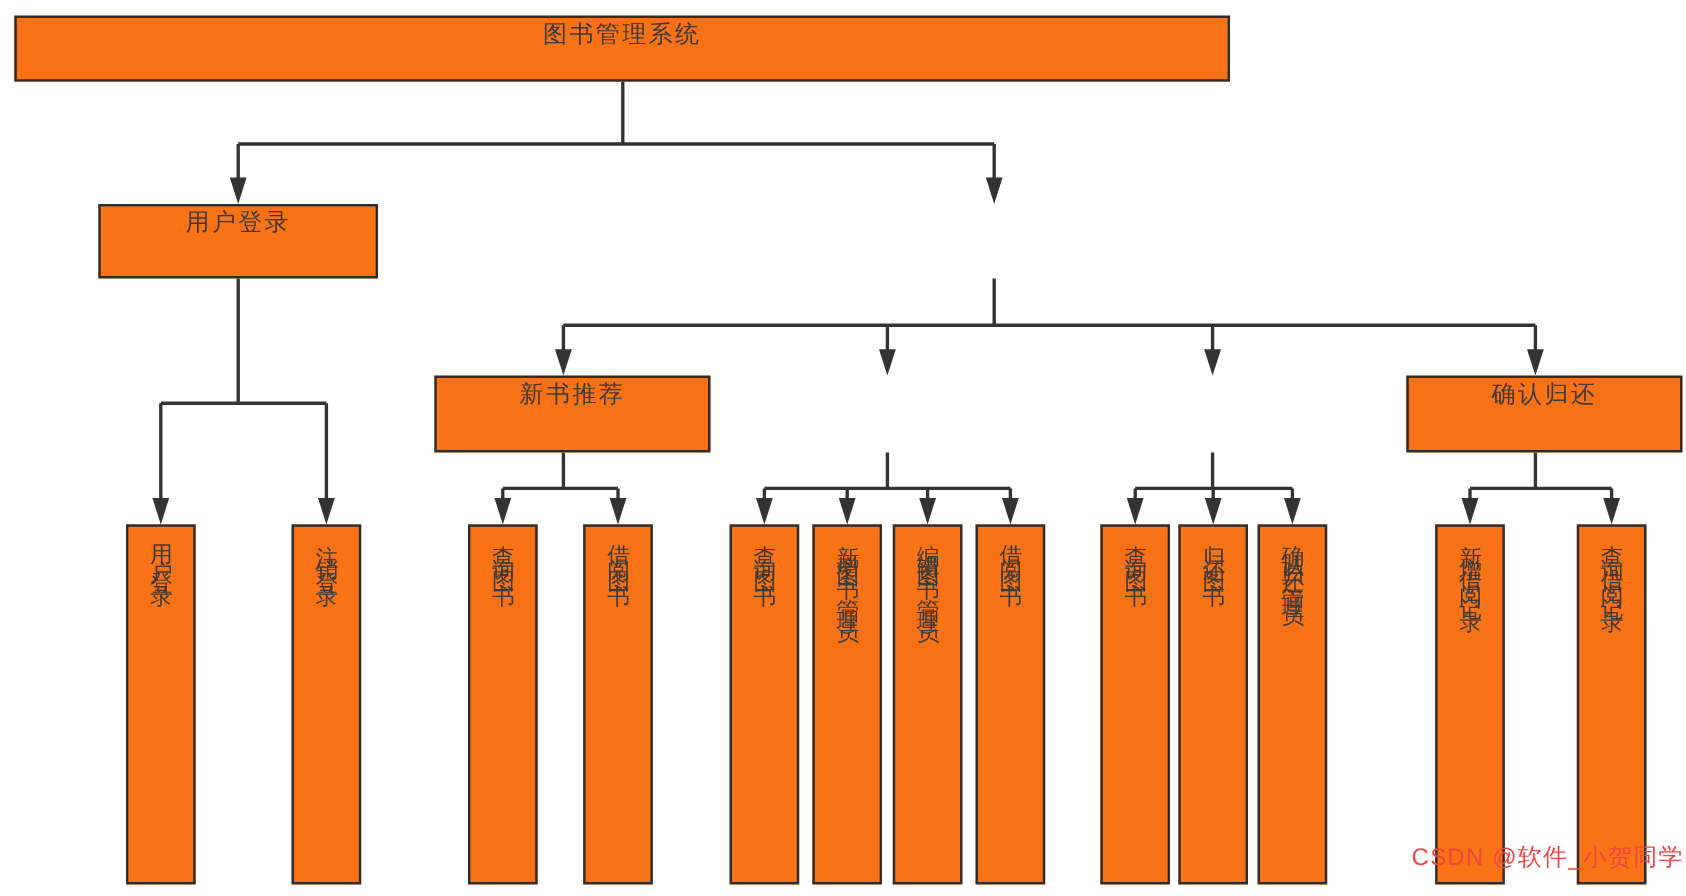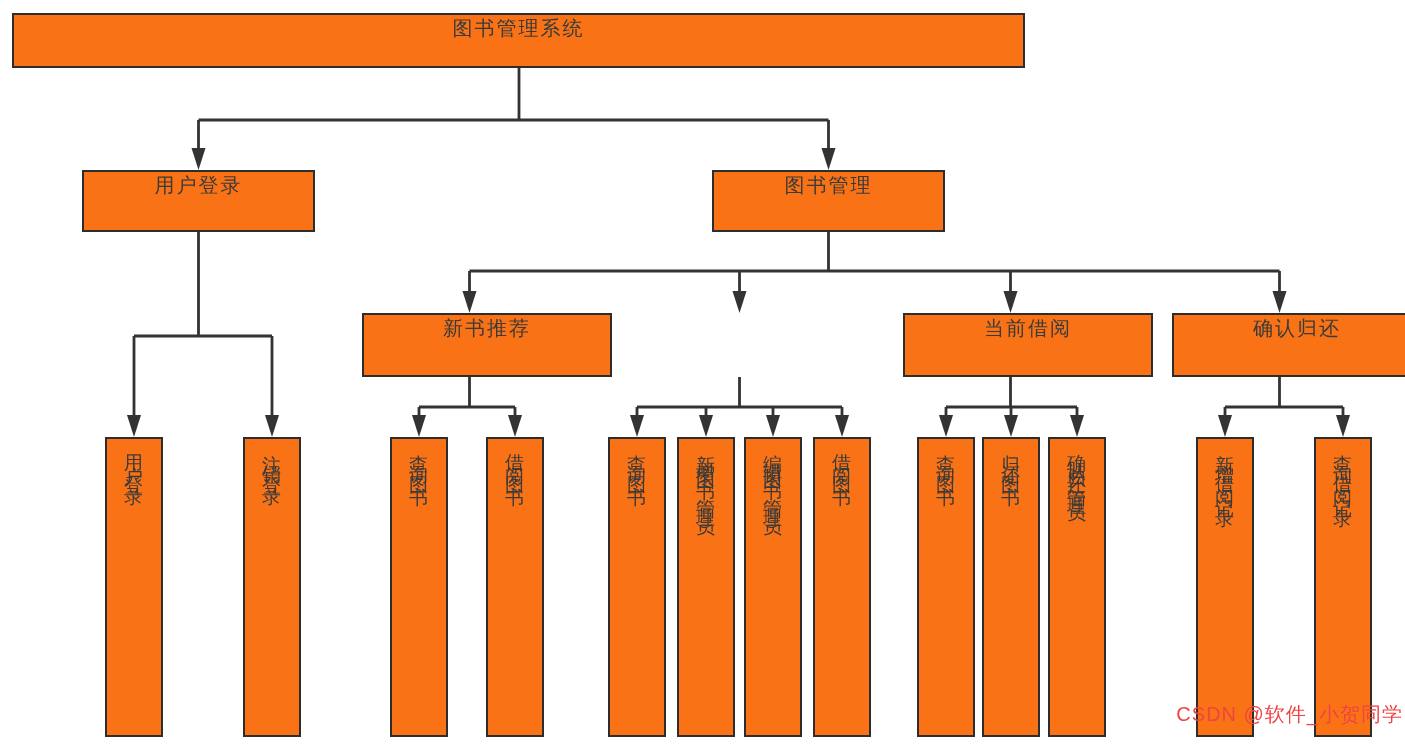--- a/index.html
+++ b/index.html
@@ -22,21 +22,21 @@
     position: absolute;
     box-sizing: border-box;
     background: #f97316;
     border: 2.7px solid #2d2d2d;
     display: flex;
     align-items: flex-start;
     justify-content: center;
   }
   .root  { left: 12px;  top: 13px;  width: 1013px; height: 55px; }
   .lvl2  { top: 170px; width: 233px; height: 62px; }
-  .lvl3  { top: 313px; width: 250px; height: 64px; }
+  .lvl3  { top: 313px; width: 230px; height: 64px; }
   .leaf  { top: 437px; width: 58px;  height: 300px; }
   .hlabel {
     font-size: 20px;
     letter-spacing: 2px;
     white-space: nowrap;
     color: #3a3a3a;
   }
   .vtext {
     writing-mode: vertical-rl;
     text-orientation: mixed;
@@ -96,29 +96,23 @@
     </g>
   </svg>
 
   <div class="box root">
     <span class="hlabel">图书管理系统</span>
   </div>
 
   <div class="box lvl2" style="left:82px">
     <span class="hlabel">用户登录</span>
   </div>
-  <div class="box lvl2" style="left:712px">
-    <span class="hlabel">图书管理</span>
-  </div>
 
   <div class="box lvl3" style="left:362px">
     <span class="hlabel">新书推荐</span>
-  </div>
-  <div class="box lvl3" style="left:903px">
-    <span class="hlabel">当前借阅</span>
   </div>
   <div class="box lvl3" style="left:1172px">
     <span class="hlabel">确认归还</span>
   </div>
 
   <div class="box leaf" style="left:105px">
     <span class="vtext">用户登录</span>
   </div>
   <div class="box leaf" style="left:243px">
     <span class="vtext">注销登录</span>

